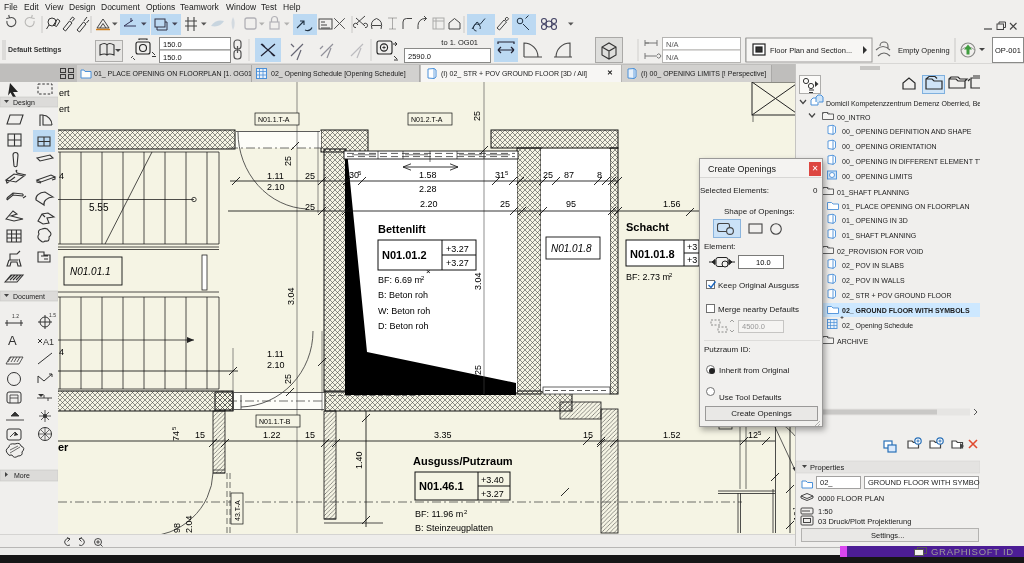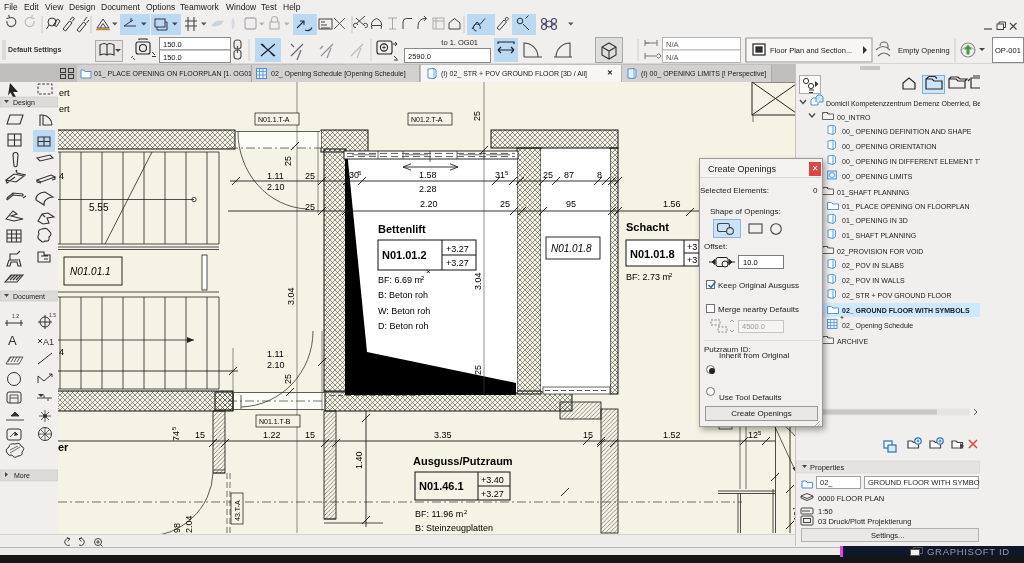--- a/index.html
+++ b/index.html
@@ -840,78 +840,78 @@
     <g fill="none" stroke="#333" stroke-width="0.9">
           <rect x="5" y="452" width="12" height="9" rx="1"></rect>
           <rect x="7.5" y="454.5" width="7" height="4"></rect>
         </g>
     <text x="22" y="460" font-size="7.5" fill="#1a1a1a">03 Druck/Plott Projektierung</text>
     <rect x="5.5" y="464.5" width="177" height="13" fill="#e9e8e6" stroke="#b3b2b0"></rect>
     <text x="75" y="474" font-size="7.5" fill="#1a1a1a">Settings...</text>
   </svg>
   </div>
 
-  <div class="abs" style="left:840px;top:546px;width:184px;height:11px;background:#0f172a;border-left:3px solid #d946ef">
+  <div class="abs" style="left:840px;top:546px;width:184px;height:11px;background:#4c1d95;border-left:7px solid #d946ef">
      <svg class="abs" style="left:67px;top:1px" width="13" height="9" viewBox="0 0 13 9">
         <rect x="3.5" y="0.5" width="9" height="6" fill="none" stroke="#555"></rect>
         <rect x="0.5" y="2.5" width="9" height="6" fill="#f1f0ee" stroke="#555"></rect>
       </svg>
      <span class="abs txt" style="left:84px;top:0px;font-size:9.5px;color:#9c9b99;letter-spacing:0.7px">GRAPHISOFT ID</span>
   </div>
 
   <div id="dialog">
     <div class="abs" style="left:0;top:0;width:122px;height:19px;background:#f4f3f1;border-bottom:1px solid #d8d7d5"></div>
     <span class="dlabel" style="left:8px;top:5px;font-size:9px">Create Openings</span>
     <div class="abs" style="left:109px;top:3px;width:12px;height:14px;background:#dd4640;color:#fff;font-size:8px;text-align:center;line-height:14px">✕</div>
     <span class="dlabel" style="left:0;top:27px">Selected Elements:</span>
     <span class="dlabel" style="left:113px;top:27px">0</span>
-    <span class="dlabel" style="left:10px;top:48px">Shape of Openings:</span>
+    <span class="dlabel" style="left:24px;top:48px">Shape of Openings:</span>
     <div class="abs" style="left:13px;top:60px;width:28px;height:19px;background:#cbe2f7;border:1px solid #8ab4dd"></div>
     <svg class="abs" style="left:17px;top:64px" width="20" height="12" viewBox="0 0 20 12">
         <g fill="none" stroke="#444" stroke-width="1.1">
           <rect x="0.5" y="0.5" width="12" height="8" rx="2"></rect>
           <circle cx="13" cy="8" r="3.4" fill="#cbe2f7"></circle>
         </g>
       </svg>
     <svg class="abs" style="left:48px;top:64px" width="16" height="12" viewBox="0 0 16 12">
         <rect x="1" y="1" width="13" height="9" fill="none" stroke="#444" stroke-width="1.1"></rect>
       </svg>
     <svg class="abs" style="left:69px;top:63px" width="14" height="14" viewBox="0 0 14 14">
         <circle cx="7" cy="7" r="5.3" fill="none" stroke="#444" stroke-width="1.1"></circle>
       </svg>
-    <span class="dlabel" style="left:4px;top:83px">Offset:</span>
+    <span class="dlabel" style="left:4px;top:83px">Element:</span>
     <svg class="abs" style="left:9px;top:96px" width="26" height="14" viewBox="0 0 26 14">
         <g fill="none" stroke="#222" stroke-width="1">
           <path d="M0,7 h5 M21,7 h5"></path>
           <path d="M3,7 l3,-2.5 v5 z M23,7 l-3,-2.5 v5 z" fill="#222"></path>
           <rect x="7" y="2.5" width="12" height="9" rx="2" fill="#f1f0ee"></rect>
           <circle cx="16" cy="9" r="3" fill="#f1f0ee"></circle>
         </g>
       </svg>
-    <input class="abs" style="left: 38px; top: 96px; width: 46px; height: 14px; border: 1px solid rgb(122, 122, 120); background: rgb(255, 255, 255); font-size: 7.5px; padding-left: 4px;" value="10.0">
+    <input class="abs" style="left: 38px; top: 96px; width: 46px; height: 14px; border: 1px solid rgb(122, 122, 120); background: rgb(255, 255, 255); font-size: 7.5px; padding-left: 17px;" value="10.0">
     <div class="abs" style="left:6px;top:121px;width:9px;height:9px;background:#fff;border:1px solid #707070"></div>
     <svg class="abs" style="left:7px;top:121px" width="10" height="10" viewBox="0 0 10 10">
         <path d="M1.5,5 L4,7.5 L8.5,1.5" fill="none" stroke="#1a66c0" stroke-width="1.4"></path>
       </svg>
     <span class="dlabel" style="left:18px;top:122px">Keep Original Ausguss</span>
     <div class="abs" style="left:6px;top:145px;width:9px;height:9px;background:#fff;border:1px solid #707070"></div>
     <span class="dlabel" style="left:18px;top:146px">Merge nearby Defaults</span>
     <svg class="abs" style="left:10px;top:160px" width="24" height="15" viewBox="0 0 24 15">
         <g fill="none" stroke="#8a8a88" stroke-width="1">
           <rect x="1" y="1" width="9" height="5" stroke-dasharray="2,1.5"></rect>
           <rect x="8" y="8" width="9" height="5" stroke-dasharray="2,1.5"></rect>
           <path d="M20,3 l2,-2 l2,2 M20,11 l2,2 l2,-2" stroke-width="0.8"></path>
         </g>
       </svg>
     <input class="abs" style="left: 38px; top: 161px; width: 46px; height: 13px; border: 1px solid rgb(198, 197, 195); background: rgb(245, 244, 242); font-size: 7.5px; padding-left: 3px; color: rgb(153, 153, 153);" value="4500.0">
     <div class="abs" style="left:4px;top:181px;width:116px;height:1px;background:#dddcda"></div>
     <span class="dlabel" style="left:4px;top:186px">Putzraum ID:</span>
     <div class="abs" style="left:6px;top:206px;width:9px;height:9px;background:#fff;border:1px solid #707070;border-radius:50%"></div>
     <div class="abs" style="left:8.5px;top:208.5px;width:6px;height:6px;background:#222;border-radius:50%"></div>
-    <span class="dlabel" style="left:19px;top:192px">Inherit from Original</span>
+    <span class="dlabel" style="left:19px;top:207px">Inherit from Original</span>
     <div class="abs" style="left:6px;top:228px;width:9px;height:9px;background:#fff;border:1px solid #707070;border-radius:50%"></div>
     <span class="dlabel" style="left:19px;top:234px">Use Tool Defaults</span>
     <div class="abs" style="left:5px;top:247px;width:113px;height:15px;background:#e9e8e6;border:1px solid #9a9998;text-align:center;line-height:13px">Create Openings</div>
     <svg class="abs" style="left:114px;top:261px" width="7" height="7" viewBox="0 0 7 7">
         <path d="M6,1 L1,6 M6,4 L4,6" stroke="#b0b0ae" stroke-width="1"></path>
       </svg>
   </div>
 </div>
 
 </body></html>

